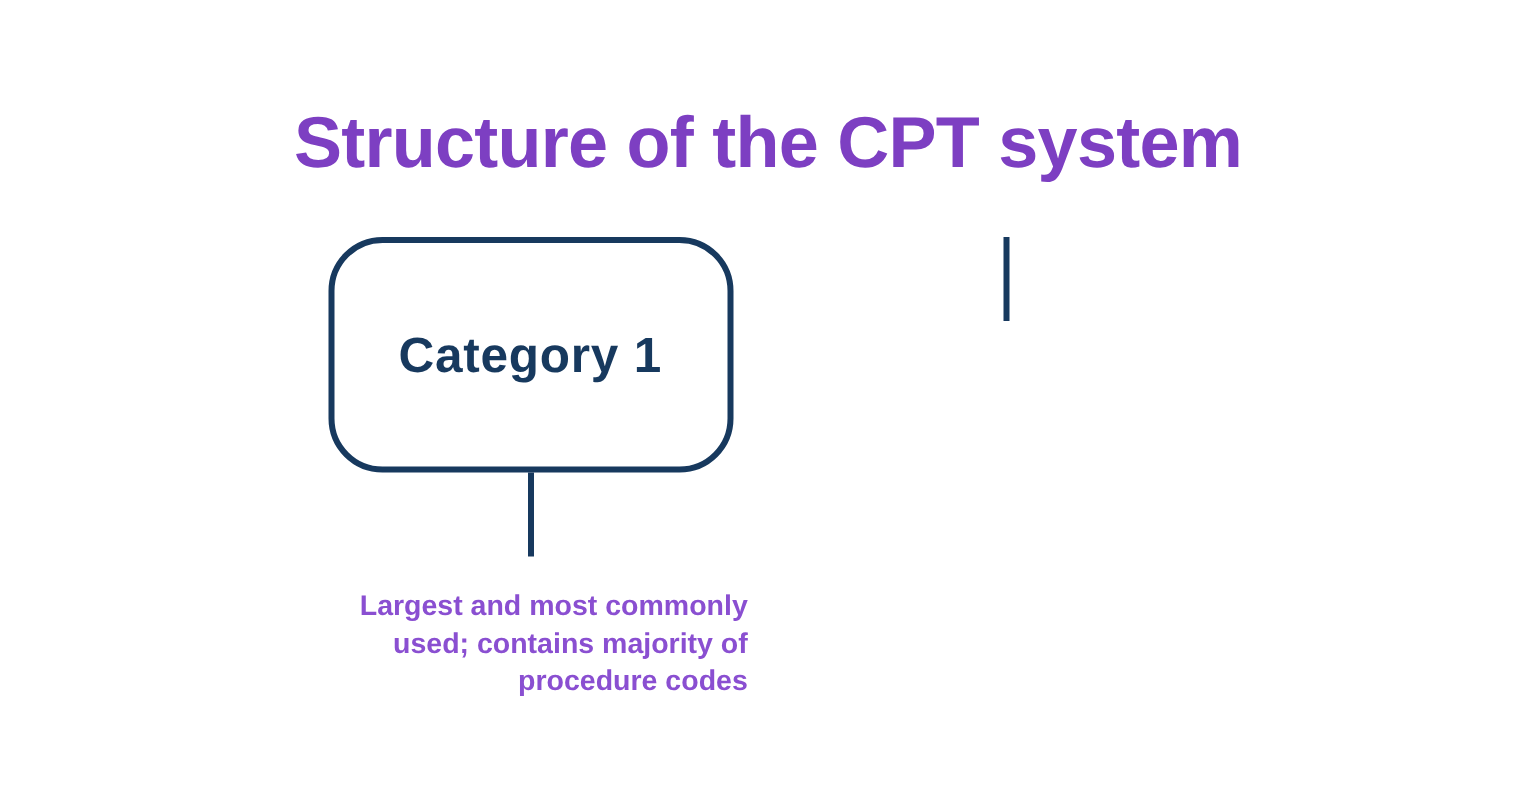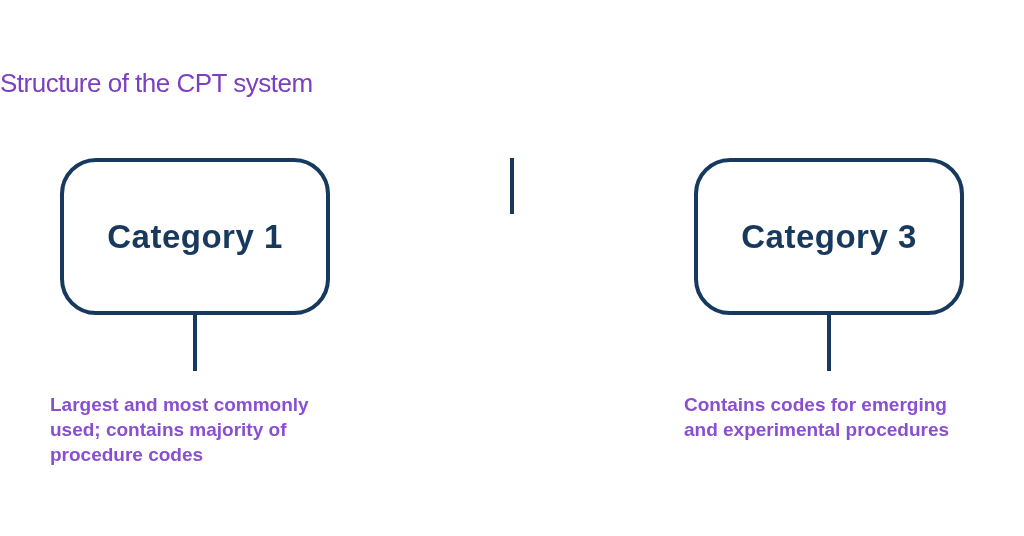--- a/index.html
+++ b/index.html
@@ -18,23 +18,23 @@
     height: 536px;
     background: var(--background);
     overflow: hidden;
   }
 
   .title {
     position: absolute;
     top: 68px;
     left: 0;
     width: 100%;
-    text-align: left;
-    font-size: 26px;
-    font-weight: 400;
+    text-align: center;
+    font-size: 48px;
+    font-weight: 700;
     letter-spacing: -0.5px;
     color: var(--accent-purple);
   }
 
   .columns {
     position: absolute;
     top: 158px;
     left: 0;
     width: 100%;
     display: flex;
@@ -70,21 +70,21 @@
 
   .connector {
     width: 4px;
     height: 56px;
     background: var(--navy);
   }
 
   .description {
     margin-top: 21px;
     width: 290px;
-    text-align: left;
+    text-align: right;
     font-size: 19px;
     line-height: 25px;
     font-weight: 600;
     color: var(--description-purple);
   }
 </style>
 </head>
 <body>
 
 <div class="diagram">
@@ -98,23 +98,16 @@
         <span class="category-label">Category 1</span>
       </div>
       <div class="connector"></div>
       <p class="description">Largest and most commonly used; contains majority of procedure codes</p>
     </div>
 
     <div class="column">
       <div class="connector"></div>
     </div>
 
-    <div class="column">
-      <div class="category-box">
-        <span class="category-label">Category 3</span>
-      </div>
-      <div class="connector"></div>
-      <p class="description">Contains codes for emerging and experimental procedures</p>
-    </div>
 
   </div>
 
 </div>
 
 </body></html>

